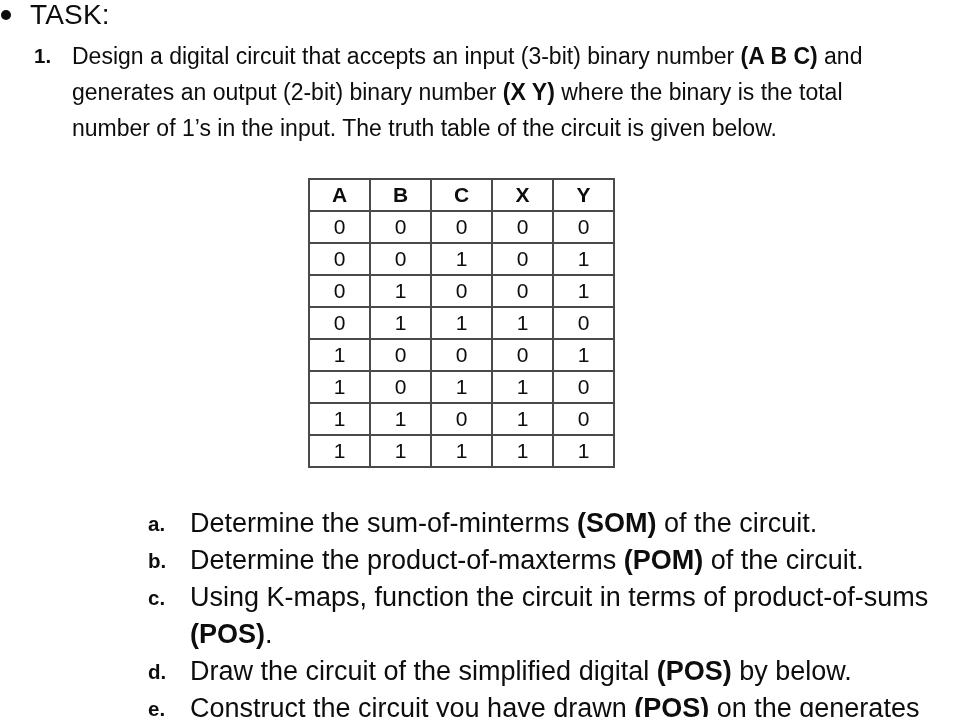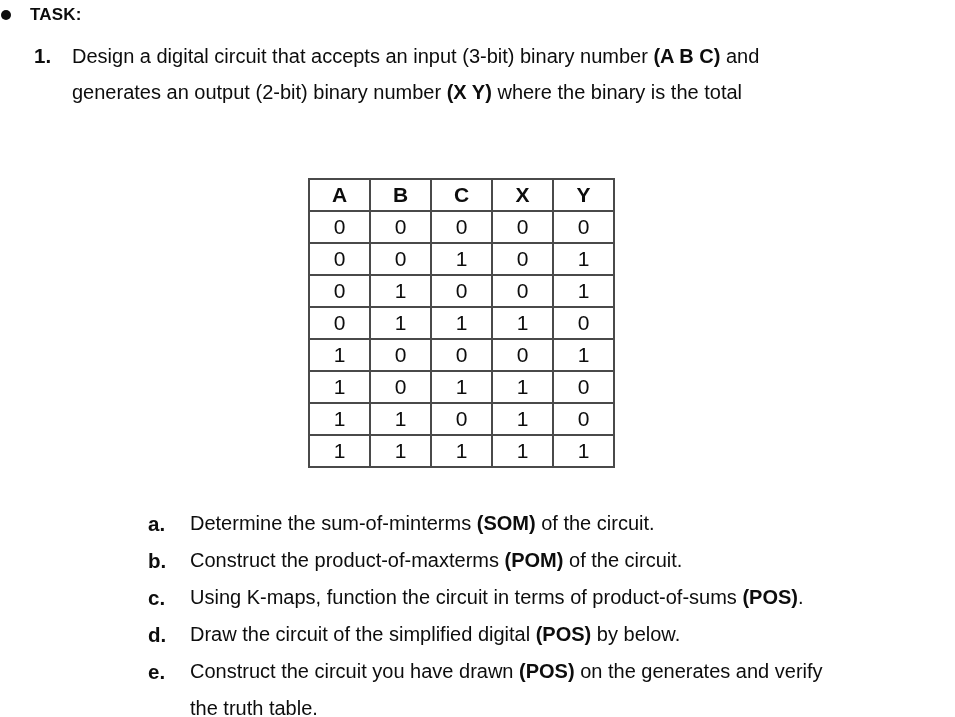--- a/index.html
+++ b/index.html
@@ -14,33 +14,33 @@
   .page { position: absolute; inset: 0; }
 
   
   .bullet-dot {
     position: absolute; left: 1px; top: 10px;
     width: 10px; height: 10px; border-radius: 50%;
     background: #0d0d0d;
   }
   .task-heading {
     position: absolute; left: 30px; top: 2px;
-    font-size: 17px; font-weight: bold; line-height: 26px;
+    font-size: 28px; font-weight: normal; line-height: 26px;
     letter-spacing: 0.2px;
   }
 
   
   .item-number {
     position: absolute; left: 34px; top: 38px;
     font-size: 20.5px; font-weight: bold; line-height: 36px;
   }
   .item-text {
     position: absolute; left: 72px; top: 38px;
     width: 862px;
-    font-size: 20px; line-height: 36px;
+    font-size: 23px; line-height: 36px;
   }
   .item-text b, .sub-text b { font-weight: bold; }
 
   
   .truth-table {
     position: absolute; left: 308px; top: 178px;
     border-collapse: collapse;
     font-size: 21px;
   }
   .truth-table th, .truth-table td {
@@ -57,33 +57,33 @@
     position: absolute; left: 148px; top: 505px;
     width: 807px;
   }
   .subtask { display: flex; align-items: flex-start; }
   .sub-label {
     flex: 0 0 42px;
     font-size: 20.5px; font-weight: bold; line-height: 37px;
   }
   .sub-text {
     flex: 1 1 auto;
-    font-size: 20px; line-height: 37px;
+    font-size: 27px; line-height: 37px;
   }
 </style>
 </head>
 <body>
 
 <div class="page">
 
   <span class="bullet-dot"></span>
   <div class="task-heading">TASK:</div>
 
   <div class="item-number">1.</div>
-  <div class="item-text"><span>Design a digital circuit that accepts an input (3-bit) binary number </span><b>(A B C)</b><span> and</span><br><span>generates an output (2-bit) binary number </span><b>(X Y)</b><span> where the binary is the total</span><br></div>
+  <div class="item-text"><span>Design a digital circuit that accepts an input (3-bit) binary number </span><b>(A B C)</b><span> and</span><br><span>generates an output (2-bit) binary number </span><b>(X Y)</b><span> where the binary is the total</span><br><span>number of 1’s in the input. The truth table of the circuit is given below.</span></div>
 
   <table class="truth-table">
     <thead>
       <tr>
           <th>A</th>
           <th>B</th>
           <th>C</th>
           <th>X</th>
           <th>Y</th>
         </tr>
@@ -148,21 +148,21 @@
       </tbody>
   </table>
 
   <div class="subtasks">
     <div class="subtask">
       <span class="sub-label">a.</span>
       <span class="sub-text"><span>Determine the sum-of-minterms </span><b>(SOM)</b><span> of the circuit.</span></span>
     </div>
     <div class="subtask">
       <span class="sub-label">b.</span>
-      <span class="sub-text"><span>Construct the product-of-maxterms </span><b>(POM)</b><span> of the circuit.</span></span>
+      <span class="sub-text"><span>Determine the product-of-maxterms </span><b>(POM)</b><span> of the circuit.</span></span>
     </div>
     <div class="subtask">
       <span class="sub-label">c.</span>
       <span class="sub-text"><span>Using K-maps, function the circuit in terms of product-of-sums </span><b>(POS)</b><span>.</span></span>
     </div>
     <div class="subtask">
       <span class="sub-label">d.</span>
       <span class="sub-text"><span>Draw the circuit of the simplified digital </span><b>(POS)</b><span> by below.</span></span>
     </div>
     <div class="subtask">

